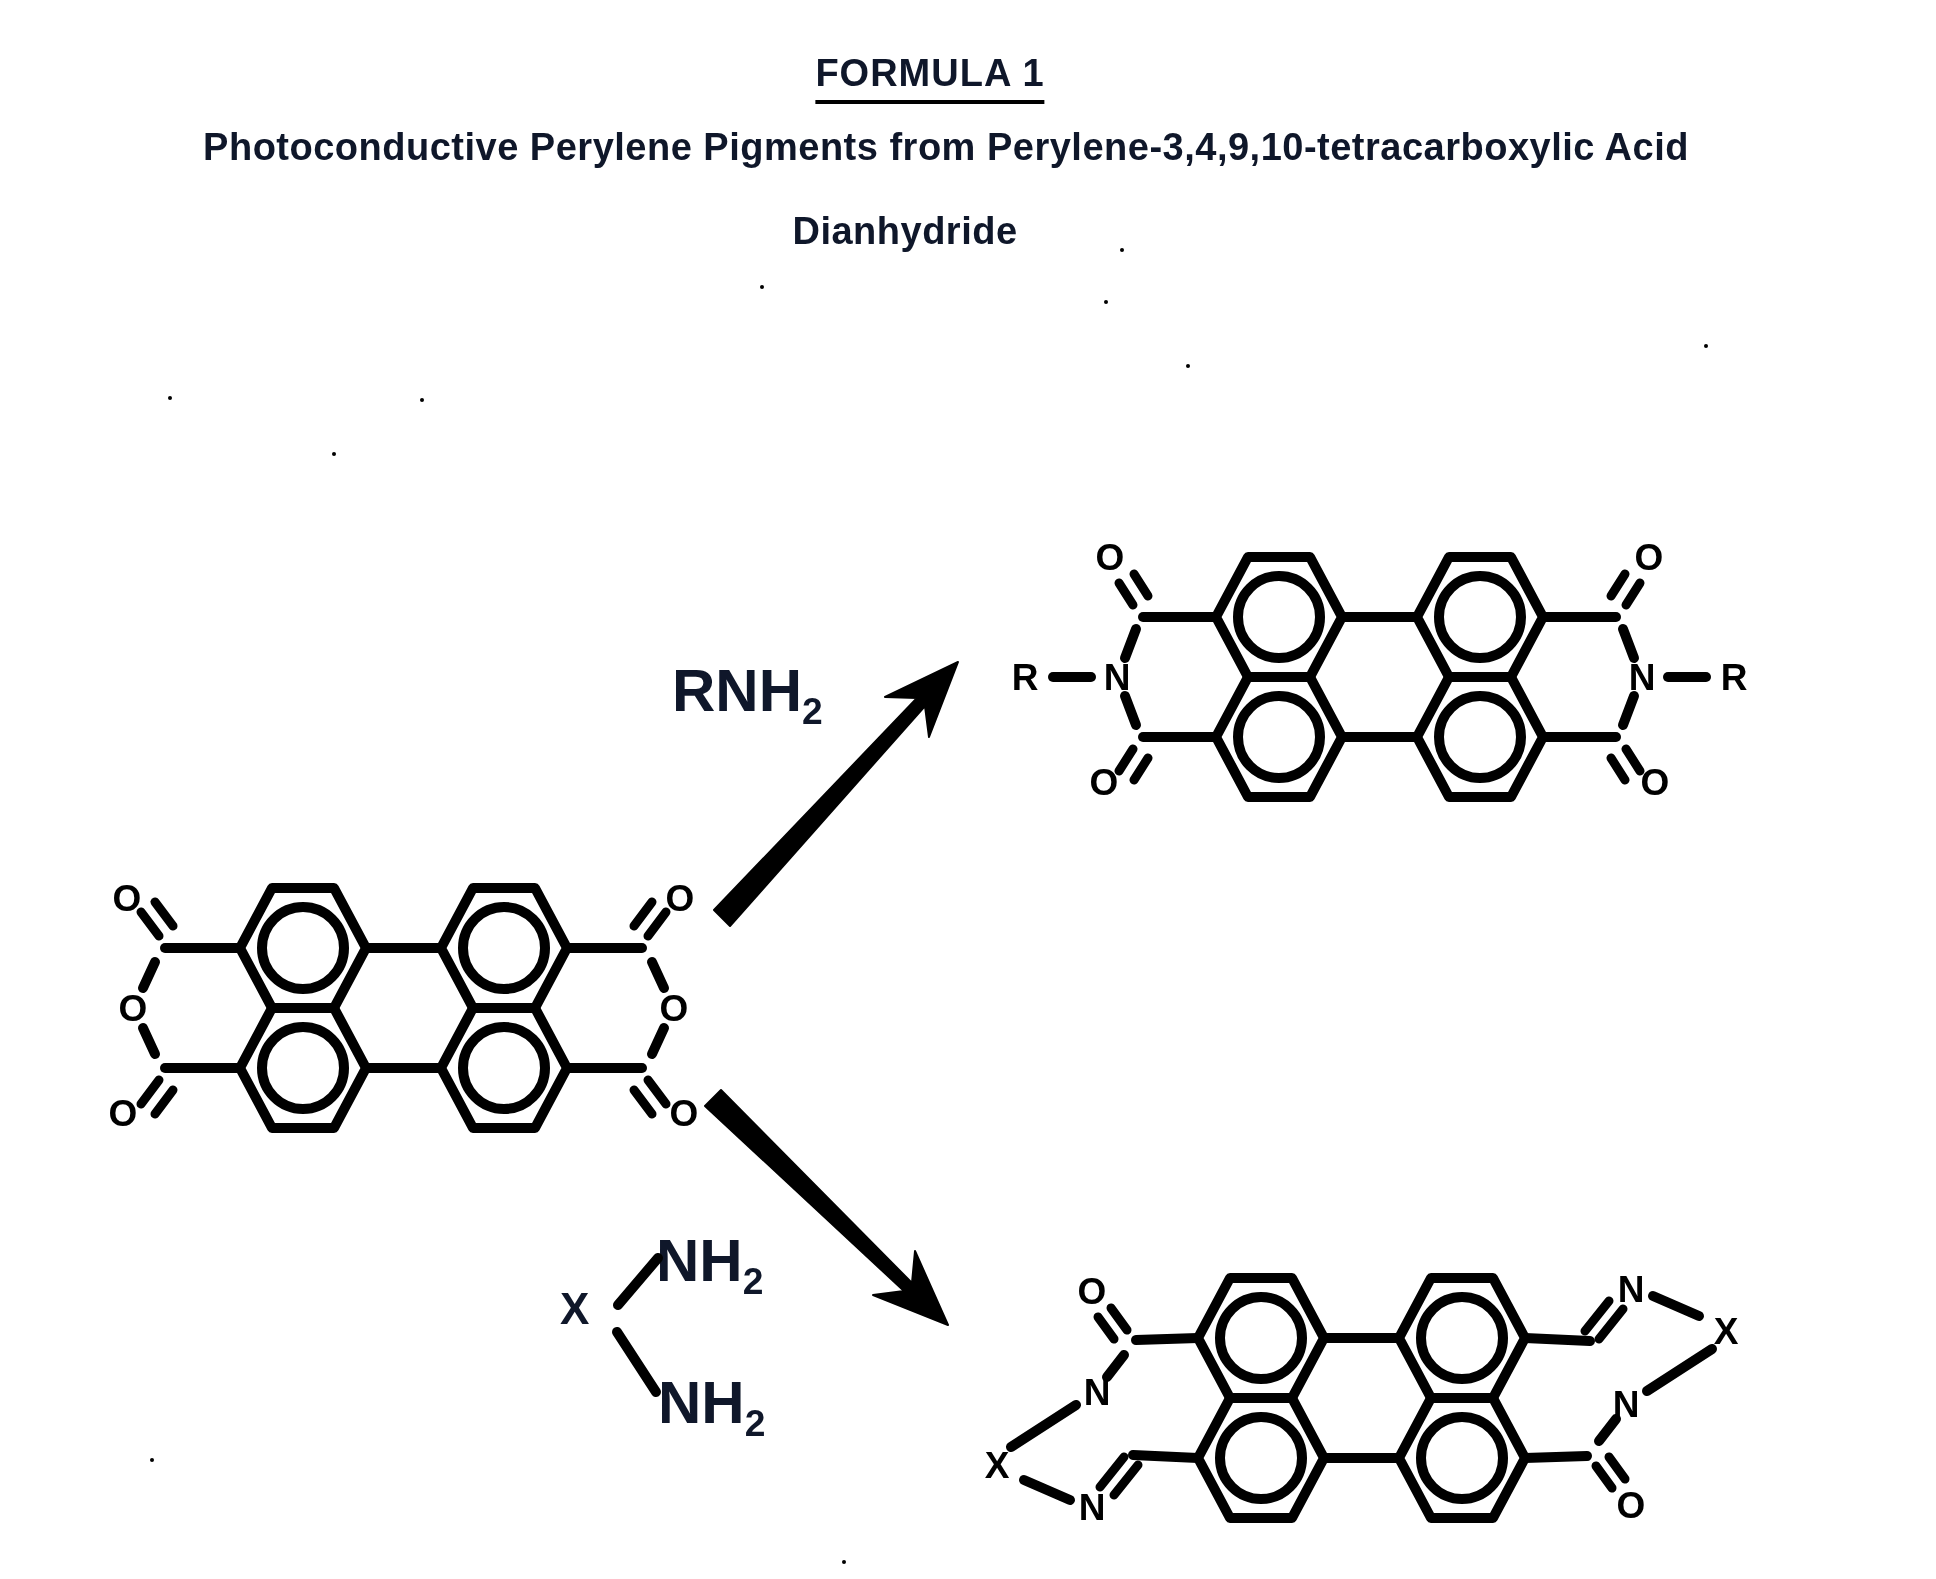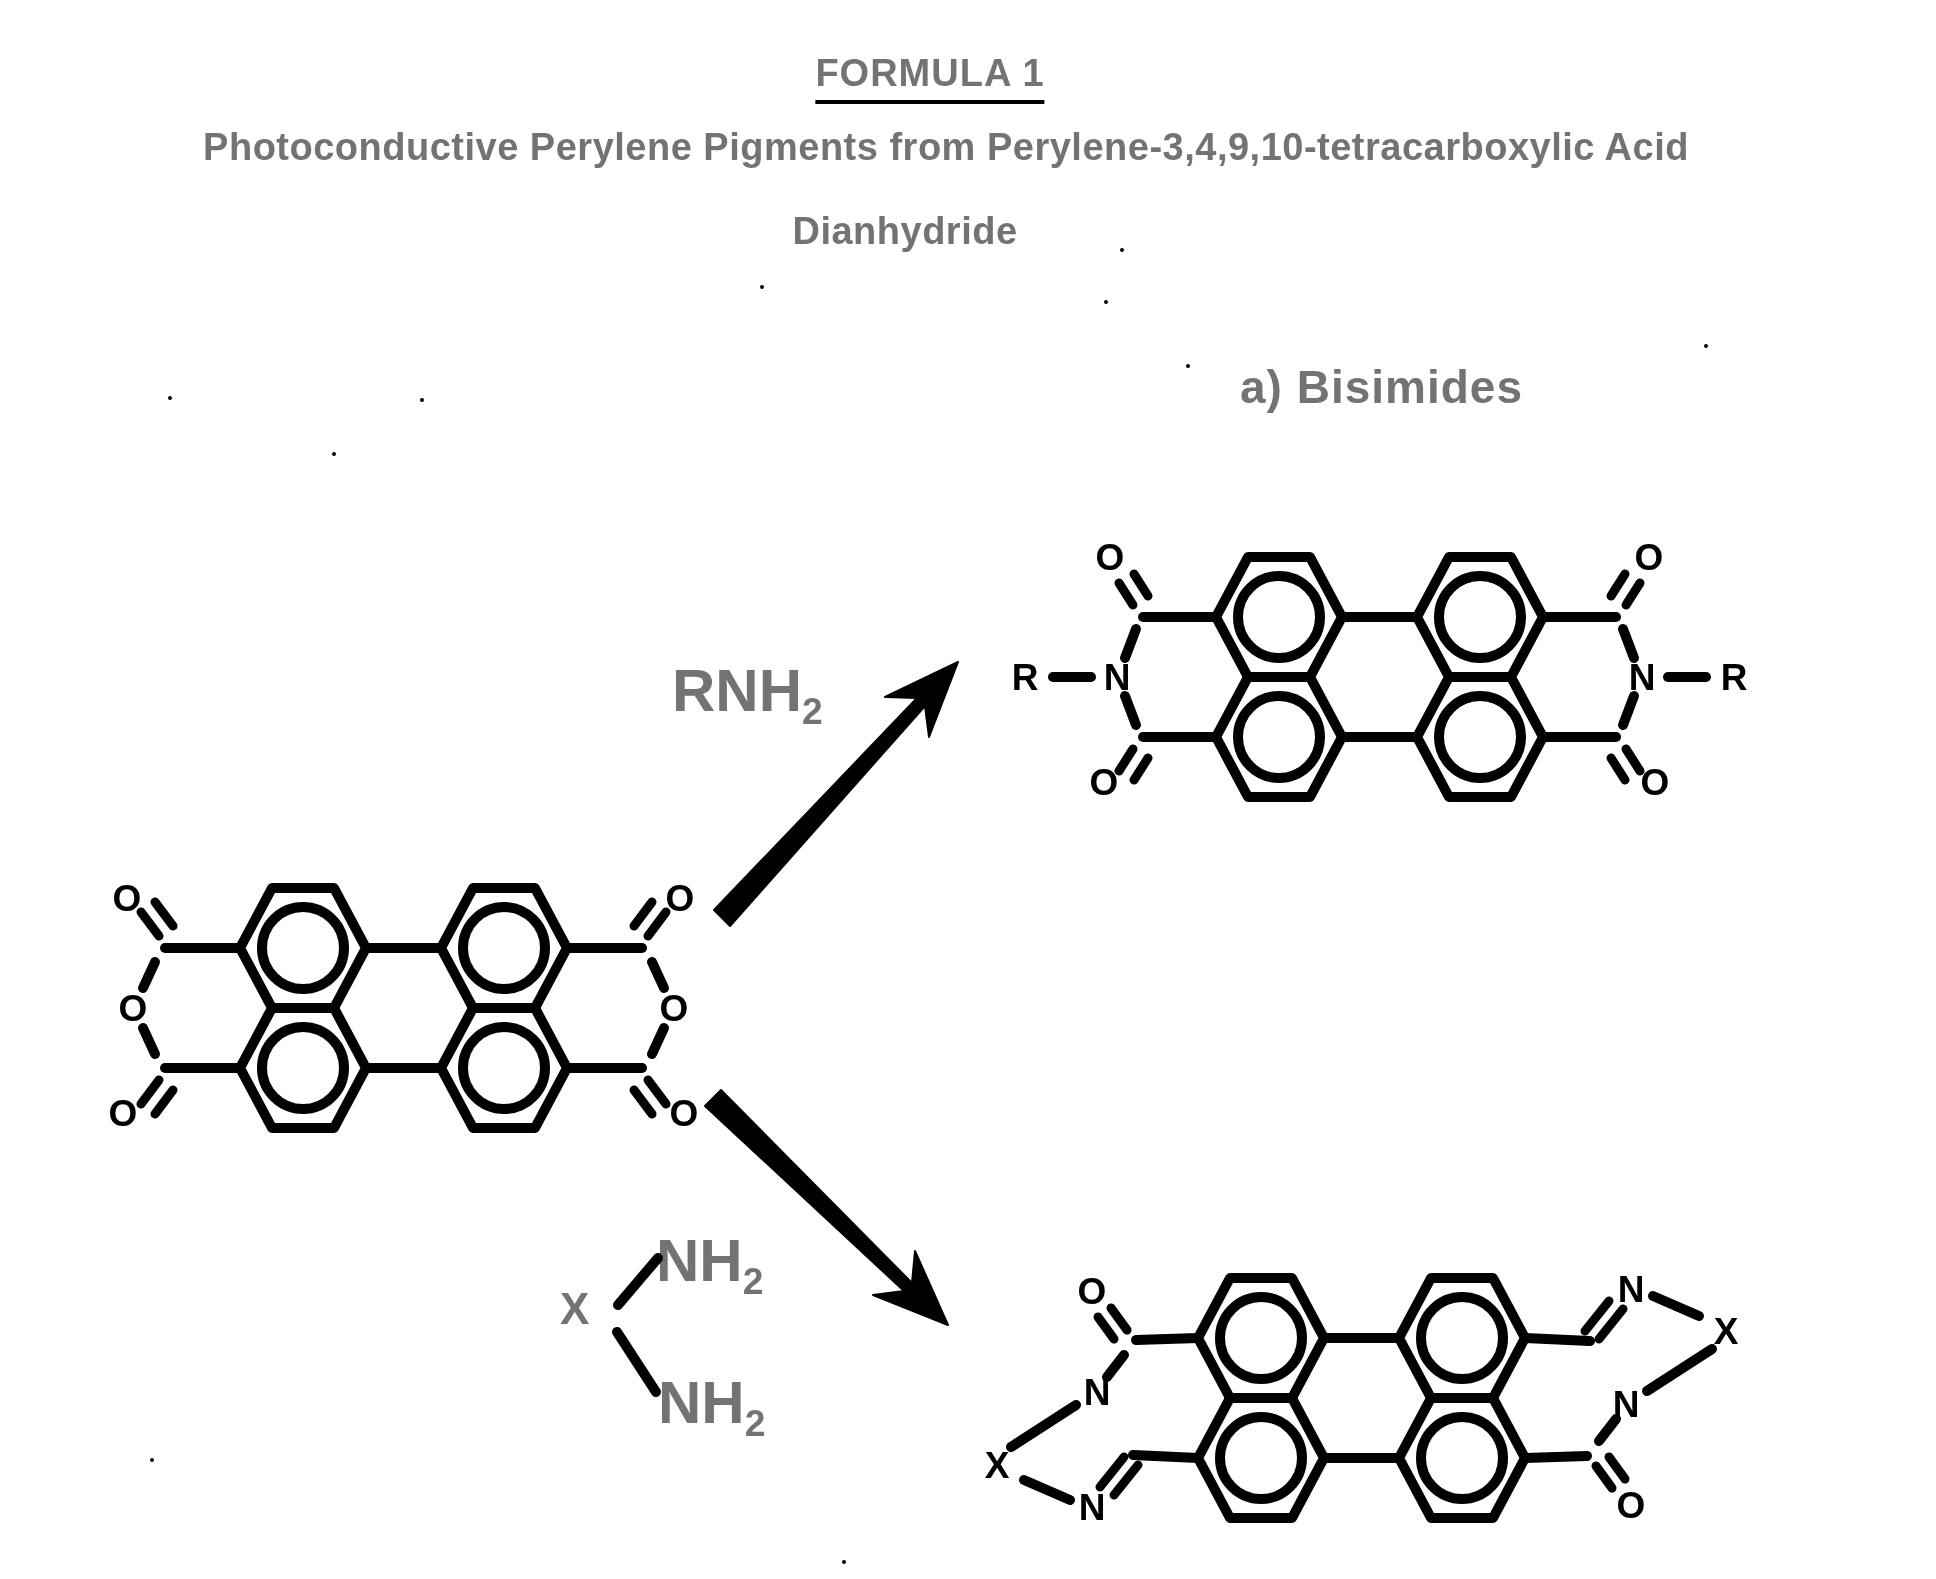--- a/index.html
+++ b/index.html
@@ -1,16 +1,16 @@
 <!DOCTYPE html>
 <html><head>
 <meta charset="utf-8">
 <style>
   html,body{margin:0;padding:0;background:#fff}
-  .page{position:relative;width:1880px;height:1579px;background:#ffffff;color:#737373;
+  .page{position:relative;width:1880px;height:1579px;background:#ffffff;color:#0f172a;
         font-family:"Liberation Sans",sans-serif;overflow:hidden}
   .abs{position:absolute}
   .ctr{transform:translateX(-50%)}
   .title{font-size:38px;font-weight:bold;letter-spacing:1px;white-space:nowrap}
   .underline{border-bottom:4px solid #000;padding-bottom:5px}
   .subtitle{font-size:38px;font-weight:bold;letter-spacing:.5px;white-space:nowrap}
   .section-label{font-size:46px;font-weight:bold;letter-spacing:1px;white-space:nowrap}
   .reagent{font-size:60px;font-weight:bold;white-space:nowrap}
   .reagent sub{font-size:0.62em}
   .xlab{font-size:44px;font-weight:bold}
@@ -28,21 +28,20 @@
 <body>
 
 <div class="page">
 
   <div class="abs ctr title underline" style="left:930px;top:52px">FORMULA 1</div>
 
   <div class="abs ctr subtitle" style="left:946px;top:126px">Photoconductive Perylene Pigments from Perylene-3,4,9,10-tetracarboxylic Acid</div>
 
   <div class="abs ctr subtitle" style="left:905px;top:210px">Dianhydride</div>
 
-  <div class="abs section-label" style="left:1240px;top:360px">a) Bisimides</div>
 
 
   <div class="abs reagent" style="left:672px;top:656px"><span>RNH</span><sub>2</sub></div>
 
   <div class="abs reagent" style="left:656px;top:1226px"><span>NH</span><sub>2</sub></div>
 
   <div class="abs xlab" style="left:560px;top:1284px">X</div>
 
   <div class="abs reagent" style="left:658px;top:1368px"><span>NH</span><sub>2</sub></div>
 

